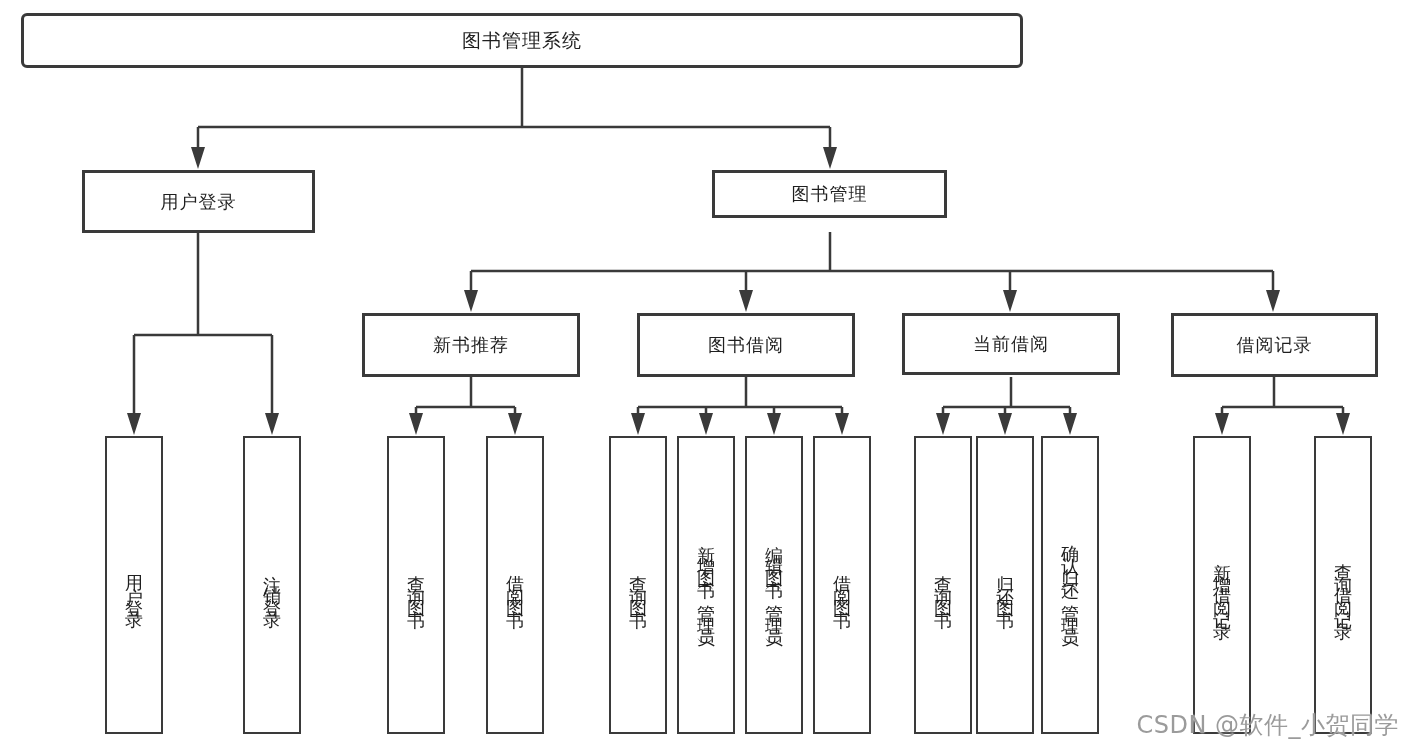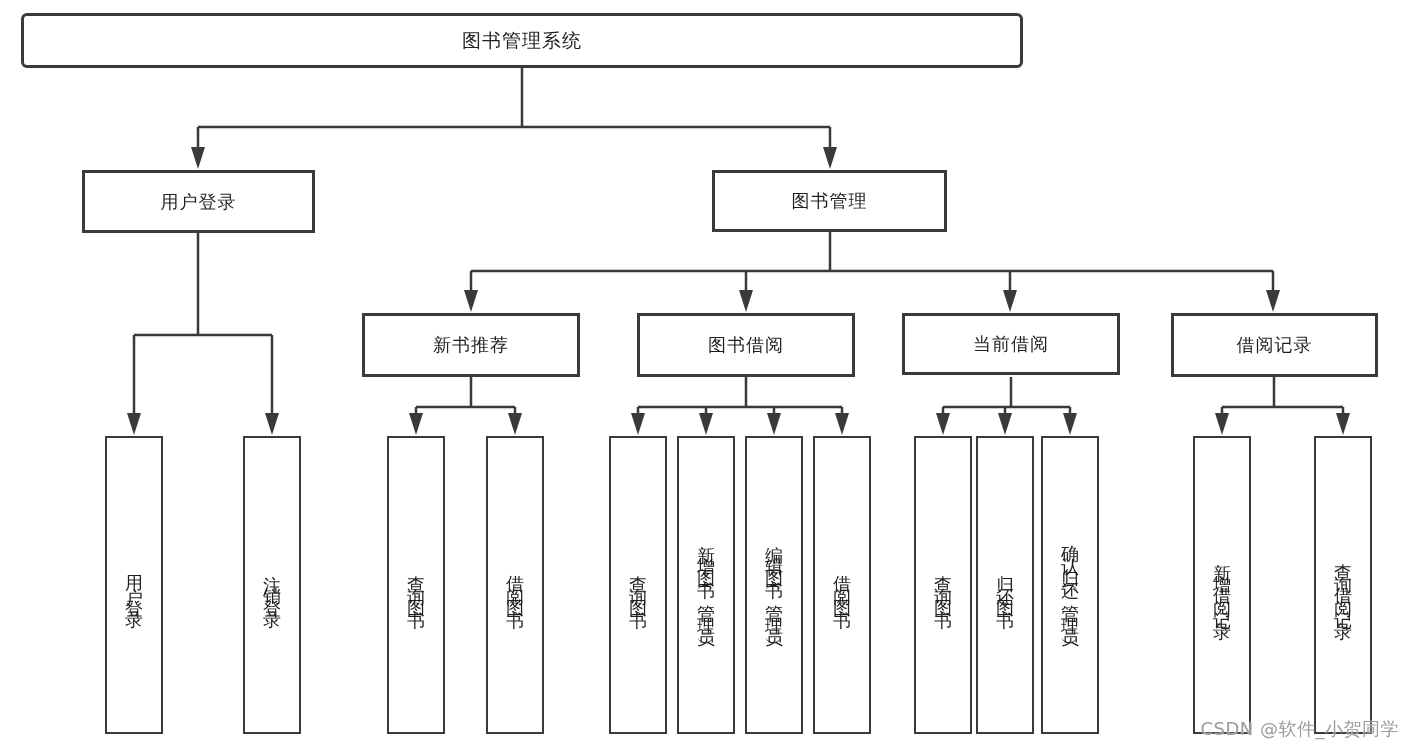--- a/index.html
+++ b/index.html
@@ -15,37 +15,37 @@
   .leaf{border-width:2.5px;}
   .leaf .lbl{
     writing-mode:vertical-rl;text-orientation:mixed;
     font-size:18px;letter-spacing:12px;line-height:1;
   }
   
   #b-root{left:21px;top:13px;width:1002px;height:55px;border-radius:6px;}
   #b-root .lbl{font-size:19px;}
   
   #b-l2-0{left:82px;top:170px;width:233px;height:63px;}
-  #b-l2-1{left:712px;top:170px;width:235px;height:62px;}
+  #b-l2-1{left:712px;top:170px;width:235px;height:48px;}
   
   #b-l3-0{left:362px;top:313px;width:218px;height:64px;}
   #b-l3-1{left:637px;top:313px;width:218px;height:64px;}
   #b-l3-2{left:902px;top:313px;width:218px;height:62px;}
   #b-l3-3{left:1171px;top:313px;width:207px;height:64px;}
   
   .leaf{top:436px;width:58px;height:298px;}
   #b-u0{left:105px;} #b-u1{left:243px;}
   #b-n0{left:387px;} #b-n1{left:486px;}
   #b-b0{left:609px;} #b-b1{left:677px;} #b-b2{left:745px;} #b-b3{left:813px;}
   #b-c0{left:914px;} #b-c1{left:976px;} #b-c2{left:1041px;}
   #b-r0{left:1193px;} #b-r1{left:1314px;}
   
   .watermark{
     position:absolute;right:6px;bottom:6px;z-index:5;
-    color:#9b9b9b;font-size:18px;letter-spacing:0.5px;
+    color:#9b9b9b;font-size:24px;letter-spacing:0.5px;
     text-shadow:0 0 2px #ffffff;white-space:nowrap;
   }
 </style>
 </head>
 <body>
 
 <div class="stage">
 
   <svg width="1405" height="747" viewBox="0 0 1405 747">
     <path d="M522 68V127 M198 127H830 M198 127V149 M830 127V149

